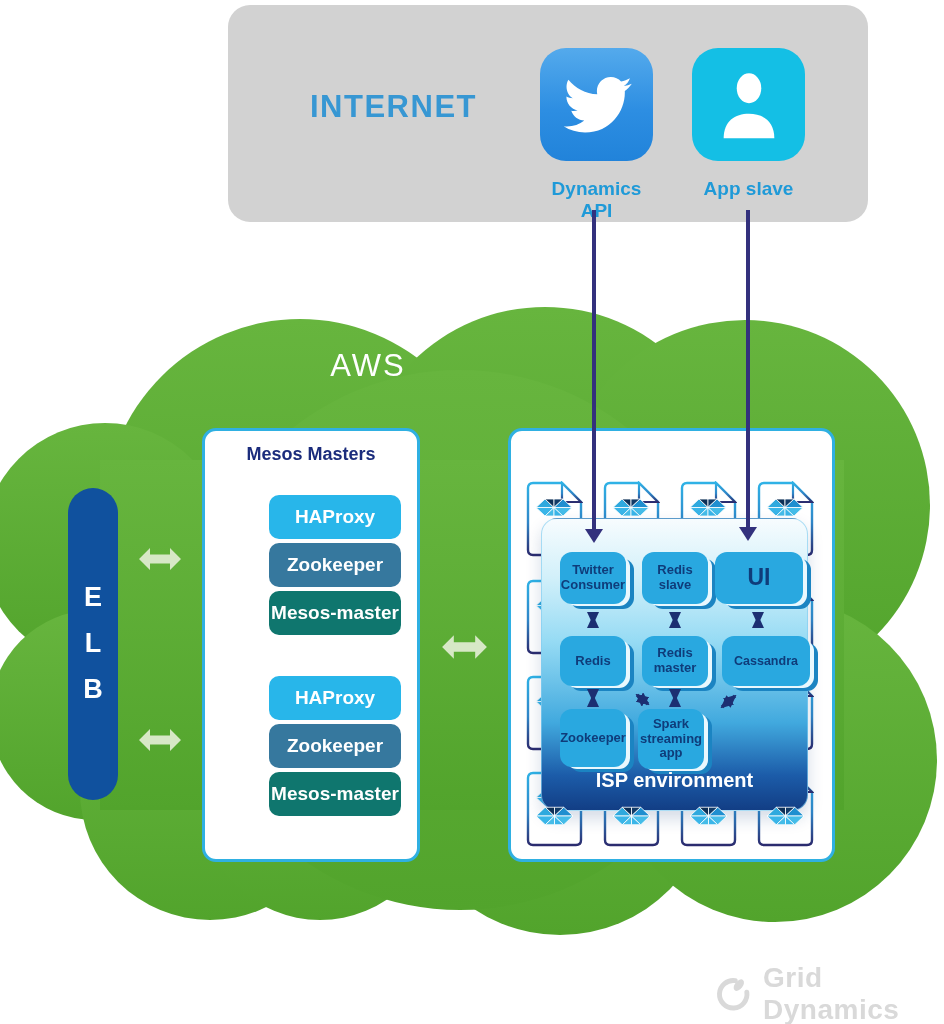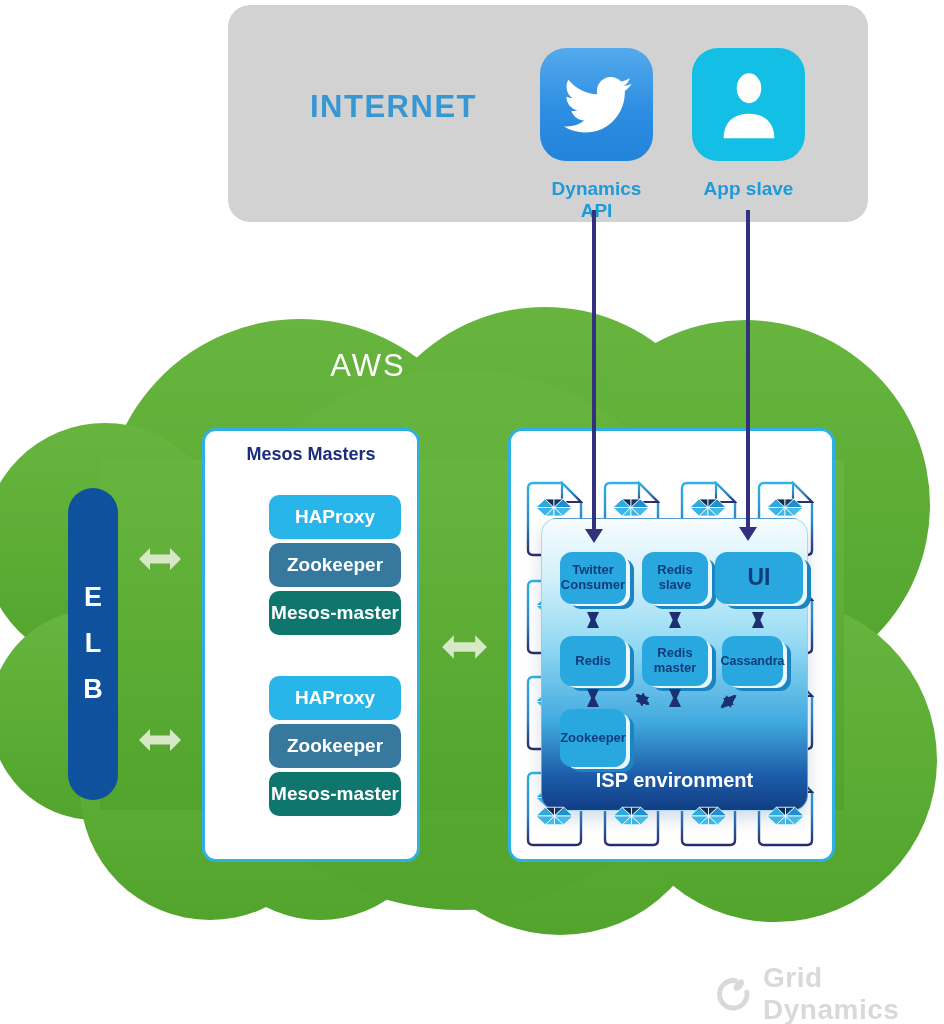--- a/index.html
+++ b/index.html
@@ -233,23 +233,26 @@
   <div class="abs isp-box">
     <div class="svc" style="left:18px;top:33px;width:66px;height:52px">Twitter
 Consumer</div>
     <div class="svc" style="left:100px;top:33px;width:66px;height:52px">Redis
 slave</div>
     <div class="svc svc-ui" style="left:173px;top:33px;width:88px;height:52px">UI</div>
 
     <div class="svc" style="left:18px;top:117px;width:66px;height:50px">Redis</div>
     <div class="svc" style="left:100px;top:117px;width:66px;height:50px">Redis
 master</div>
-    <div class="svc svc-cass" style="left:180px;top:117px;width:61px;height:50px">Cassandra</div>
+    <div class="svc svc-cass" style="left:180px;top:117px;width:88px;height:50px">Cassandra</div>
 
     <div class="svc" style="left:18px;top:190px;width:66px;height:58px">Zookeeper</div>
+    <div class="svc" style="left:96px;top:190px;width:66px;height:60px">Spark
+streaming
+app</div>
 
     <svg class="abs isp-arrows" width="267" height="293" viewBox="0 0 267 293">
       <g stroke="#1c2f72" stroke-width="3.5" marker-start="url(#arr)" marker-end="url(#arr)">
         <line x1="51" y1="98" x2="51" y2="104"></line>
         <line x1="133" y1="98" x2="133" y2="104"></line>
         <line x1="216" y1="98" x2="216" y2="104"></line>
         <line x1="51" y1="177" x2="51" y2="181"></line>
         <line x1="133" y1="177" x2="133" y2="181"></line>
         <line x1="95" y1="176" x2="106" y2="185"></line>
         <line x1="193" y1="177" x2="180" y2="188"></line>

